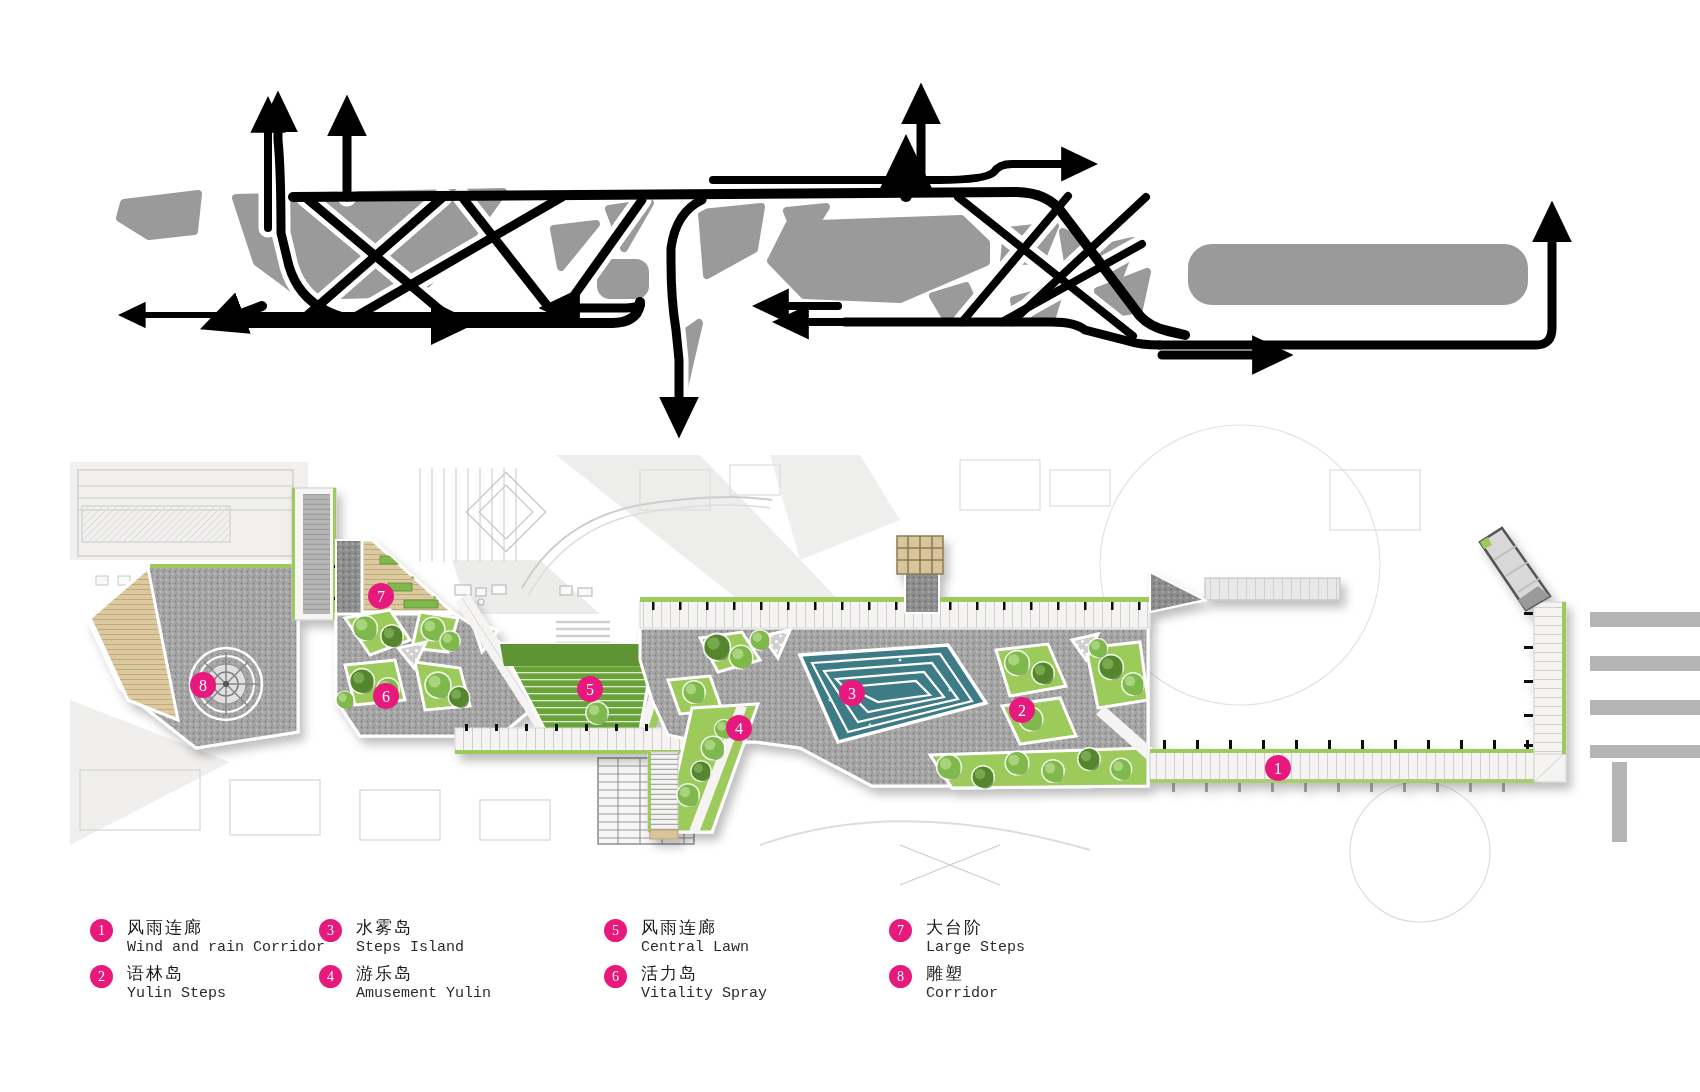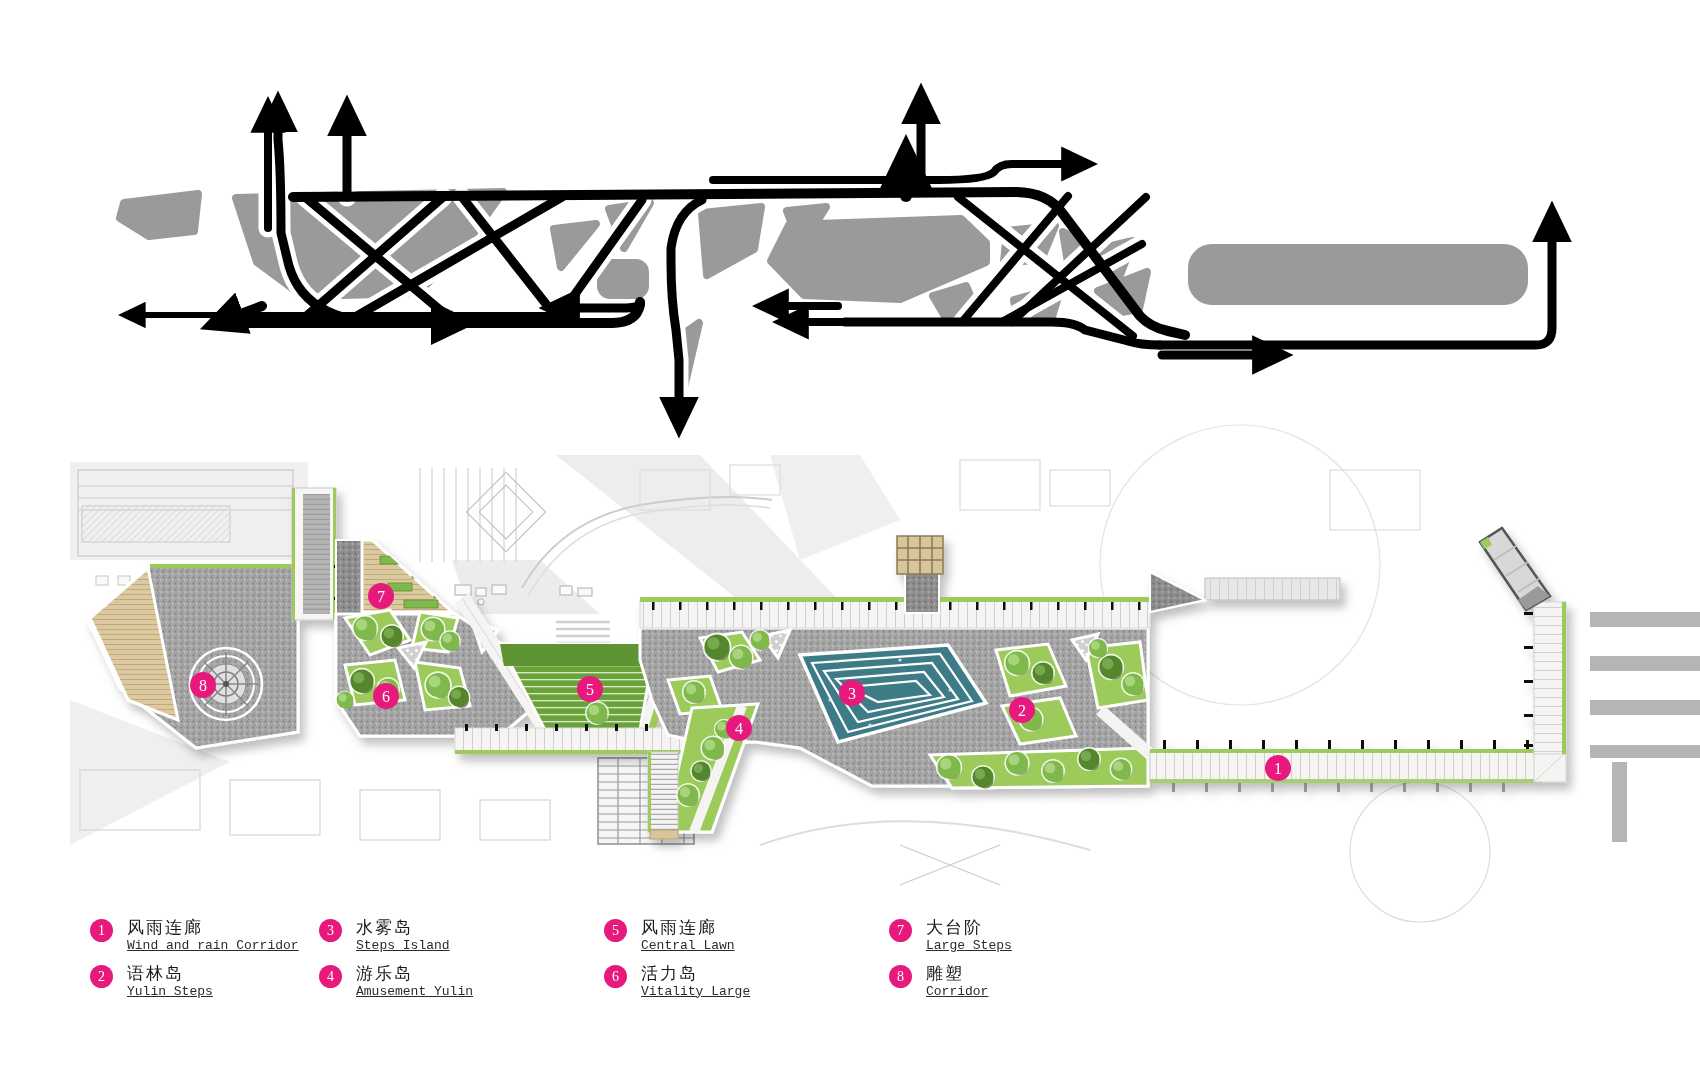--- a/index.html
+++ b/index.html
@@ -6,22 +6,22 @@
   body{width:1700px;height:1092px;position:relative;overflow:hidden;
        font-family:"Liberation Sans",sans-serif;}
   svg{position:absolute;left:0;top:0;}
   .legend{position:absolute;left:0;top:0;width:1700px;height:1092px;pointer-events:none;}
   .legend-item{position:absolute;display:flex;align-items:flex-start;gap:14px;}
   .badge{width:23px;height:23px;border-radius:50%;background:#E8197C;color:#fff;
          font-family:"Liberation Serif",serif;font-size:14px;display:flex;
          align-items:center;justify-content:center;flex:0 0 auto;margin-top:1px;}
   .lg-zh{font-size:17px;color:#1a1a1a;letter-spacing:2px;line-height:1.15;
          font-family:"DejaVu Sans",sans-serif;}
-  .lg-en{font-size:13px;color:#2b2b2b;font-family:"Liberation Mono","DejaVu Sans Mono",monospace;
-         line-height:1.3;text-decoration:underline;}
+  .lg-en{font-size:15px;color:#2b2b2b;font-family:"Liberation Mono","DejaVu Sans Mono",monospace;
+         line-height:1.3;}
 </style>
 </head>
 <body>
 
 <svg width="1700" height="1092" viewBox="0 0 1700 1092">
 <defs>
   <marker id="ar" markerWidth="4.6" markerHeight="4.4" refX="3.1" refY="2.2" orient="auto">
     <path d="M0,0 L4.6,2.2 L0,4.4 Z" fill="#000"></path>
   </marker>
   <pattern id="speck" patternUnits="userSpaceOnUse" width="6" height="6">
@@ -529,21 +529,21 @@
     <div class="badge">4</div>
     <div>
         <div class="lg-zh">游乐岛</div>
          <div class="lg-en">Amusement Yulin</div>
       </div>
   </div>
   <div class="legend-item" style="left:604px;top:964px;">
     <div class="badge">6</div>
     <div>
         <div class="lg-zh">活力岛</div>
-         <div class="lg-en">Vitality Large</div>
+         <div class="lg-en">Vitality Spray</div>
       </div>
   </div>
   <div class="legend-item" style="left:889px;top:964px;">
     <div class="badge">8</div>
     <div>
         <div class="lg-zh">雕塑</div>
          <div class="lg-en">Corridor</div>
       </div>
   </div>
 </div>

